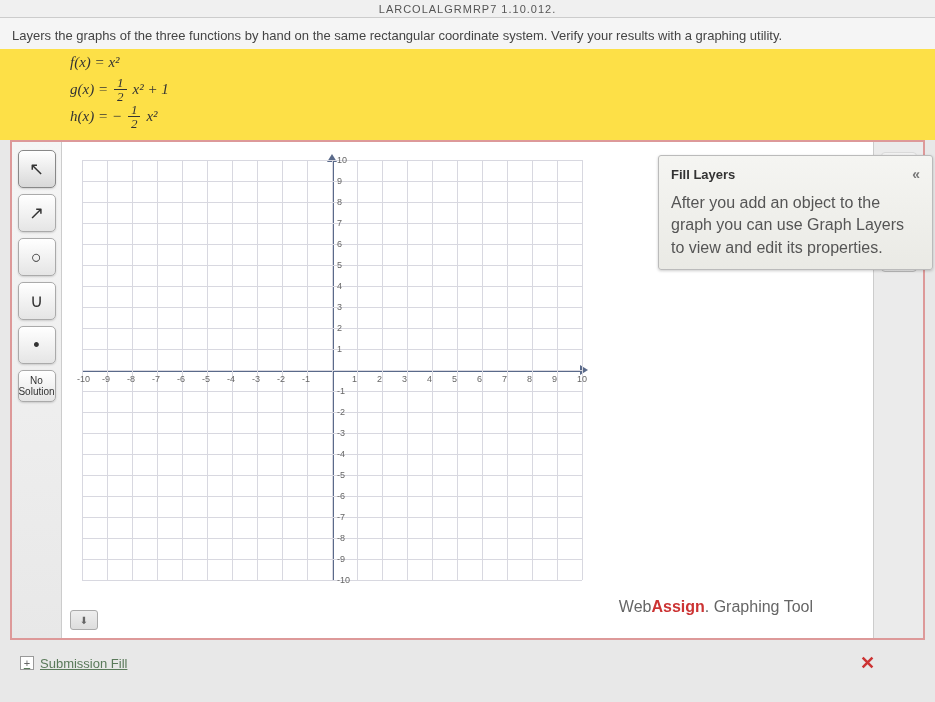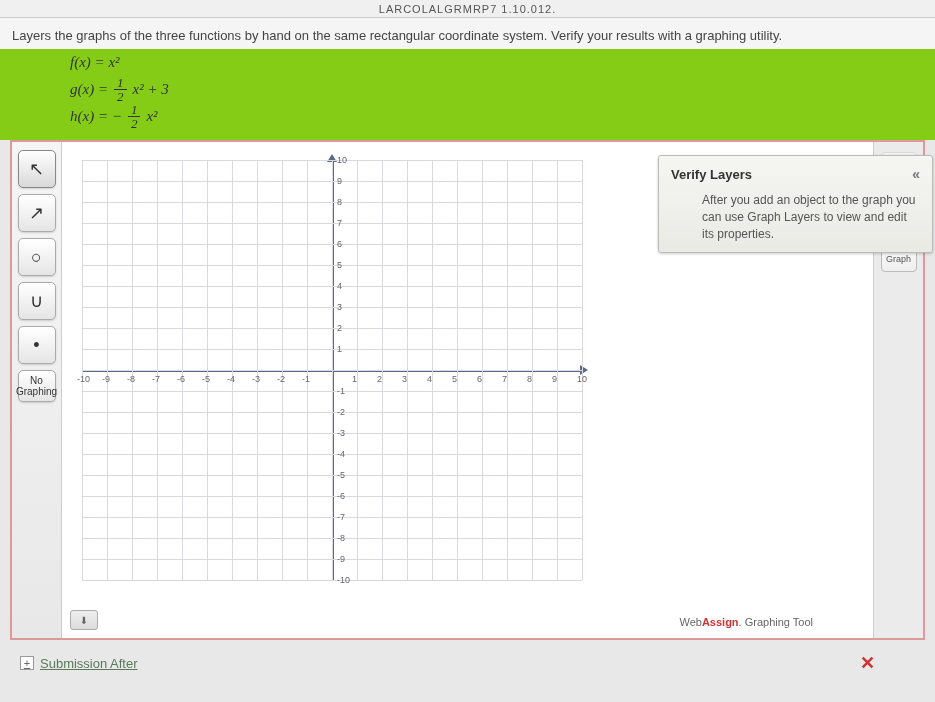--- a/index.html
+++ b/index.html
@@ -23,21 +23,21 @@
   letter-spacing: 1px;
 }
 .question {
   padding: 10px 12px 6px 12px;
   background: #f5f5f5;
   color: #444;
   font-size: 13px;
 }
 .equations {
   padding: 0 0 10px 70px;
-  background: #84cc16;
+  background: #fde047;
   font-family: 'Times New Roman', serif;
   font-style: italic;
   font-size: 15px;
   color: #333;
   line-height: 1.8;
 }
 .eq-row { display: flex; align-items: center; gap: 4px; }
 .frac { display: inline-flex; flex-direction: column; align-items: center; font-size: 13px; line-height: 1; margin: 0 2px; }
 .frac .num { border-bottom: 1px solid #333; padding: 0 3px; }
 .frac .den { padding: 0 3px; }
@@ -86,22 +86,22 @@
 .grid-line-v, .grid-line-h { position: absolute; background: #d8d8e0; }
 .grid-line-v { width: 1px; height: 100%; top:0; }
 .grid-line-h { height: 1px; width: 100%; left:0; }
 .axis-v { position:absolute; top:0; height:100%; width:2px; background:#5a6a8a; left:50%; }
 .axis-h { position:absolute; left:0; width:100%; height:2px; background:#5a6a8a; top:50%; }
 .axis-arrow-up { position:absolute; left:50%; top:-6px; transform:translateX(-50%); width:0;height:0;border-left:5px solid transparent;border-right:5px solid transparent;border-bottom:8px solid #5a6a8a;}
 .axis-arrow-right { position:absolute; top:50%; right:-6px; transform:translateY(-50%); width:0;height:0;border-top:5px solid transparent;border-bottom:5px solid transparent;border-left:8px solid #5a6a8a;}
 .tick-label { position:absolute; font-size:9px; color:#666; }
 .brand {
   position: absolute;
-  bottom: 10px; right: 60px;
-  font-size: 11px; color: #666;
+  bottom: 22px; right: 60px;
+  font-size: 16px; color: #666;
 }
 .brand b { color: #c33; font-weight: bold; }
 .right-tools {
   width: 50px;
   background: #ebebeb;
   border-left: 1px solid #ccc;
   display:flex; flex-direction:column; gap:6px; padding:10px 5px; align-items:center;
 }
 .fill-btn {
   width:36px; height:36px; border:1px solid #bbb; border-radius:4px;
@@ -113,21 +113,21 @@
   position:absolute;
   top: 155px; right: 2px;
   width: 275px;
   background: linear-gradient(#f5f5f2,#eaeae5);
   border:1px solid #bbb;
   border-radius:3px;
   padding:10px 12px;
   box-shadow: 0 1px 3px rgba(0,0,0,0.2);
 }
 .layers-panel h3 { font-size:13px; font-weight:bold; color:#333; margin-bottom:10px; display:flex; justify-content:space-between; align-items:center;}
-.layers-panel p { font-size:12px; color:#555; line-height:1.4;margin-left:31px; }
+.layers-panel p { font-size:16px; color:#555; line-height:1.4; }
 .collapse { font-size:14px; color:#777; cursor:pointer; }
 .help-btn {
   position:absolute; bottom:8px; left:8px;
   width:28px;height:20px;border:1px solid #aaa;border-radius:3px;
   background:linear-gradient(#eee,#ddd);
   font-size:10px;color:#666;display:flex;align-items:center;justify-content:center;cursor:pointer;
 }
 .bottom-row {
   margin: 12px 20px;
   display:flex; justify-content:space-between; align-items:center;
@@ -148,21 +148,21 @@
 <div class="question">Layers the graphs of the three functions by hand on the same rectangular coordinate system. Verify your results with a graphing utility.</div>
 
 <div class="equations">
   <div class="eq-row">f(x) = x²</div>
   <div class="eq-row">
     <span>g(x) = </span>
     <span class="frac">
       <span class="num">1</span>
       <span class="den">2</span>
     </span>
-    <span>x² + 3</span>
+    <span>x² + 1</span>
   </div>
   <div class="eq-row">
     <span>h(x) = − </span>
     <span class="frac">
       <span class="num">1</span>
       <span class="den">2</span>
     </span>
     <span>x²</span>
   </div>
 </div>
@@ -178,21 +178,21 @@
     <div class="tool-btn">
         <span>○</span>
       </div>
     <div class="tool-btn">
         <span>∪</span>
       </div>
     <div class="tool-btn">
         <span>•</span>
       </div>
     <div class="tool-btn small" style="white-space:pre-line;">No
-Graphing</div>
+Solution</div>
   </div>
 
   <div class="graph-main">
     <div class="grid" id="grid">
       <div class="axis-v"></div>
       <div class="axis-h"></div>
       <div class="axis-arrow-up"></div>
       <div class="axis-arrow-right"></div>
     <div class="grid-line-v" style="left: 0px;"></div>
         <div class="tick-label" style="left: -5px; top: 214px;">-10</div>
@@ -294,25 +294,25 @@
       </div>
     <div class="fill-btn">
       <span>↯</span>
       <span>Graph</span>
     </div>
   </div>
 </div>
 
 <div class="layers-panel">
   <h3>
-    <span>Verify Layers</span>
+    <span>Fill Layers</span>
     <span class="collapse">«</span>
   </h3>
   <p>After you add an object to the graph you can use Graph Layers to view and edit its properties.</p>
 </div>
 
 <div class="bottom-row">
   <div class="submission-link">
     <span class="plus-box">+</span>
-    <span>Submission After</span>
+    <span>Submission Fill</span>
   </div>
   <div class="close-x">✕</div>
 </div>
 
 </body></html>

